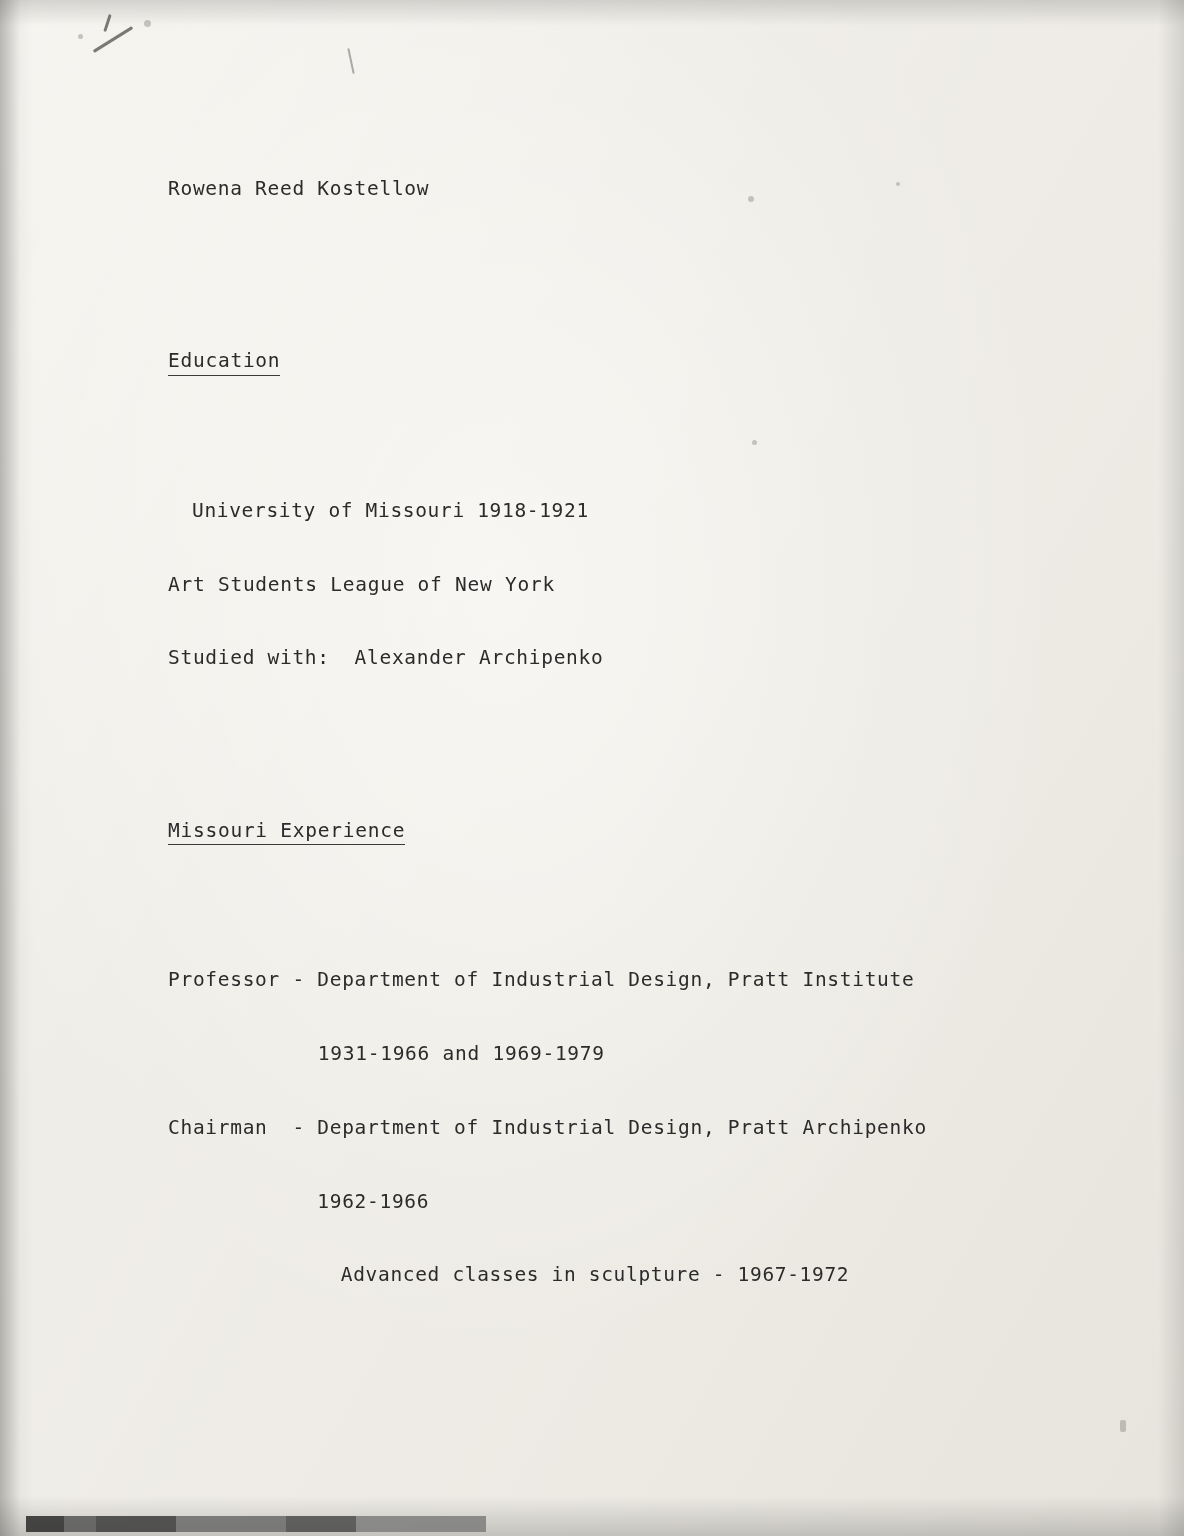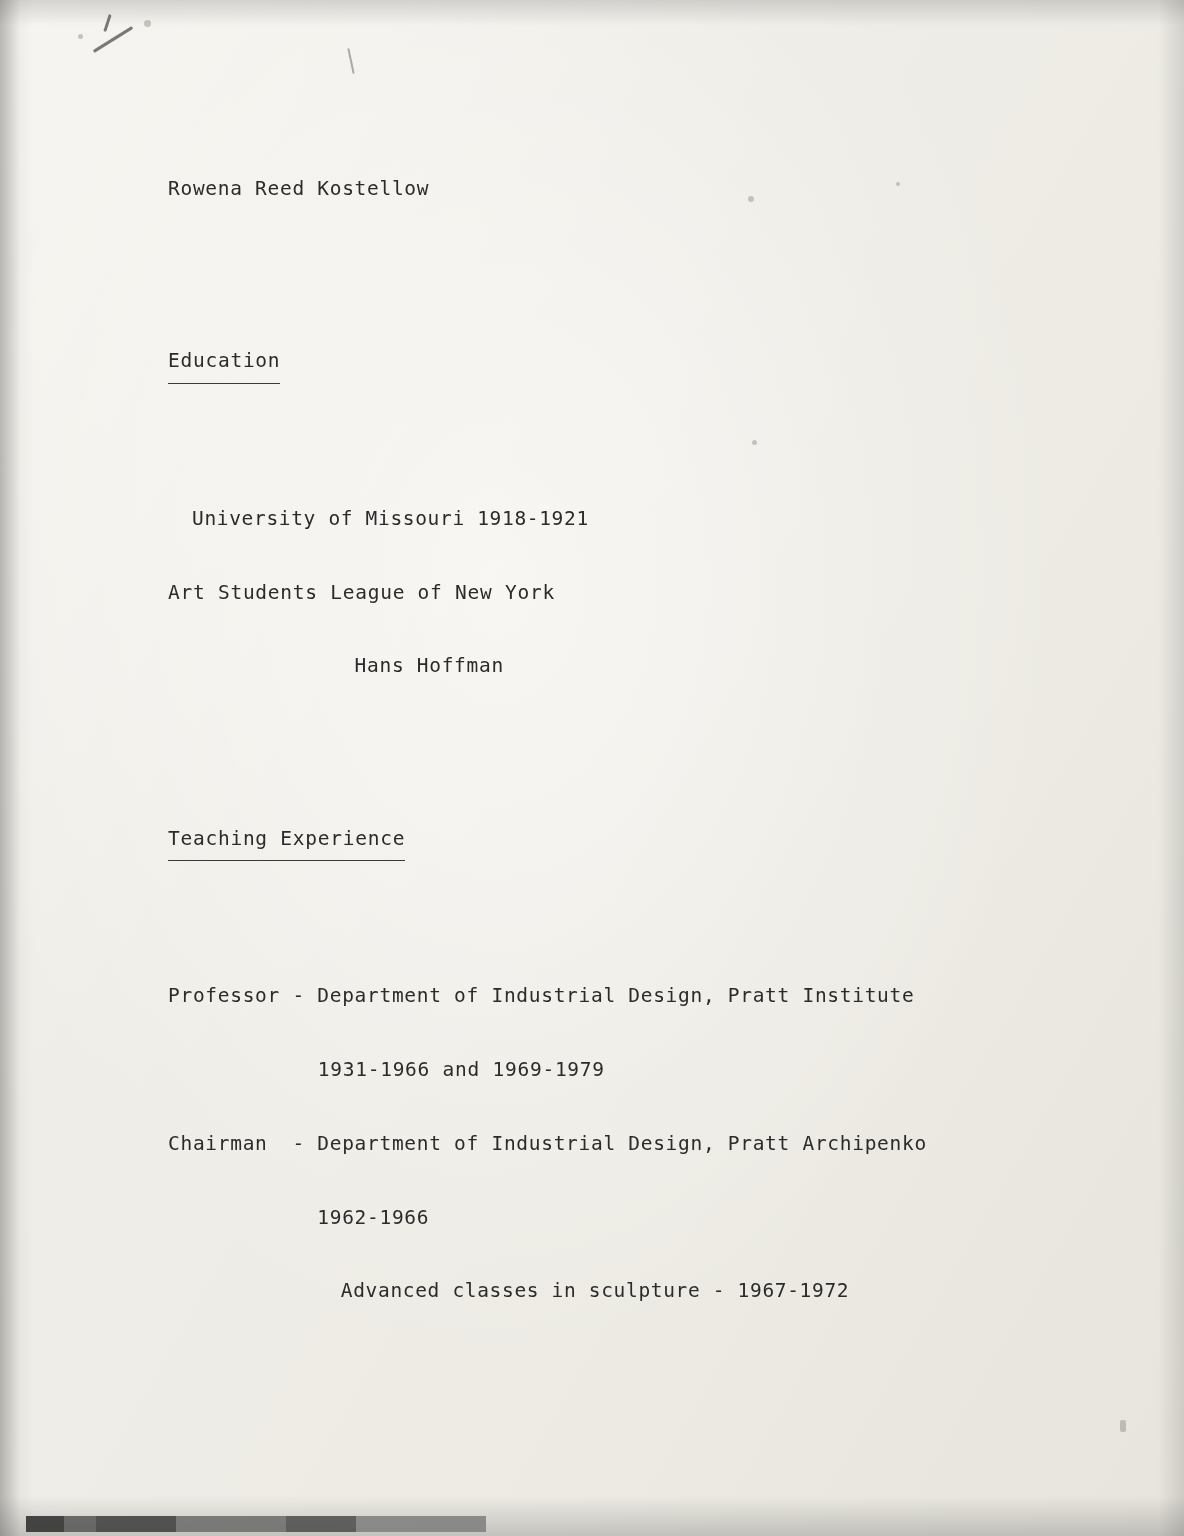--- a/index.html
+++ b/index.html
@@ -72,21 +72,21 @@
     line-height: 24.6px;
     letter-spacing: 0.7px;
     white-space: pre;
   }
   .line {
     white-space: pre;
   }
   .heading {
     display: inline-block;
     border-bottom: 1.5px solid #3a3a3a;
-    padding-bottom: 9px;
+    padding-bottom: 1px;
   }
   .spacer {
     height: 24.6px;
   }
   .name-line { margin-bottom: 0; }
   
   .doc .line:nth-child(3n) { letter-spacing: 0.74px; }
   .doc .line:nth-child(5n) { letter-spacing: 0.66px; margin-left: 24px; }
   .pen-stroke {
     position: absolute;
@@ -119,24 +119,24 @@
   <div class="speck" style="left:1120px; top:1420px; width:6px; height:12px; border-radius:2px;"></div>
 
   <div class="doc">
     <div class="line name-line">Rowena Reed Kostellow</div>
     <div class="spacer"></div>
 
     <div class="line"><span class="heading">Education</span></div>
     <div class="spacer"></div>
     <div class="line">University of Missouri 1918-1921</div>
     <div class="line">Art Students League of New York</div>
-    <div class="line">               Hans Hoffman</div>
+    <div class="line">Studied with:  Alexander Archipenko</div>
     <div class="spacer"></div>
 
-    <div class="line"><span class="heading">Teaching Experience</span></div>
+    <div class="line"><span class="heading">Missouri Experience</span></div>
     <div class="spacer"></div>
     <div class="line">Professor - Department of Industrial Design, Pratt Institute</div>
     <div class="line">            1931-1966 and 1969-1979</div>
     <div class="line">Chairman  - Department of Industrial Design, Pratt Archipenko</div>
     <div class="line">            1962-1966</div>
     <div class="line">            Advanced classes in sculpture - 1967-1972</div>
     
     
     
 

